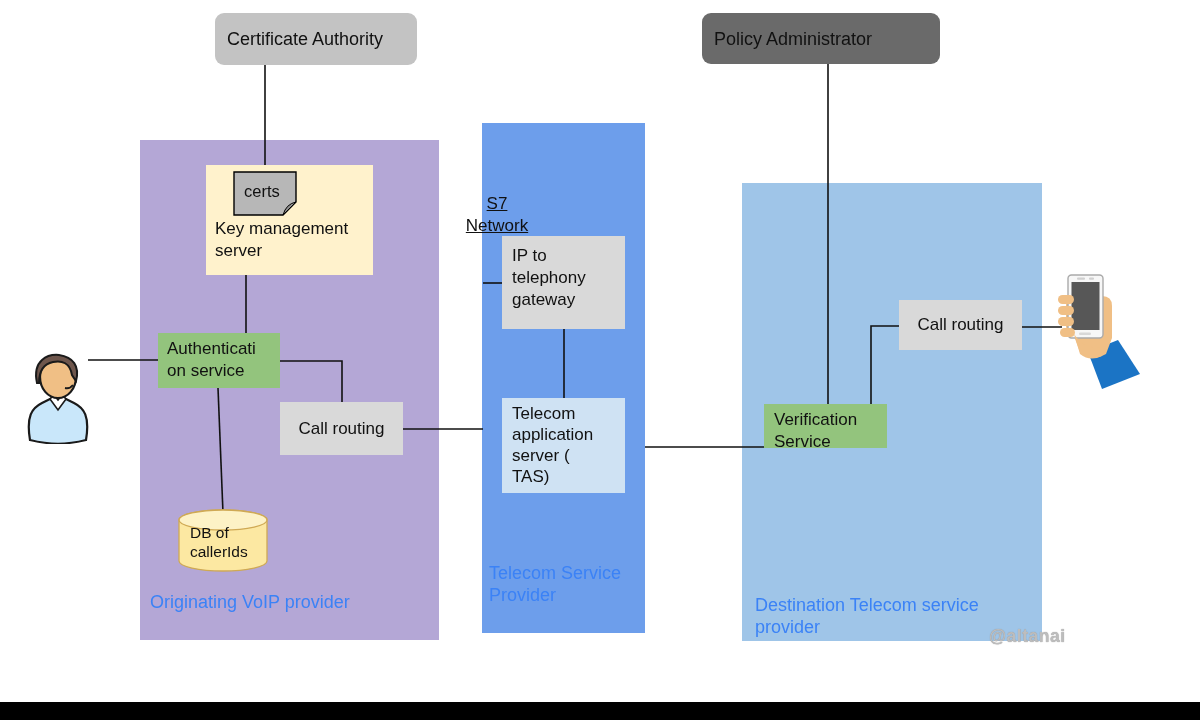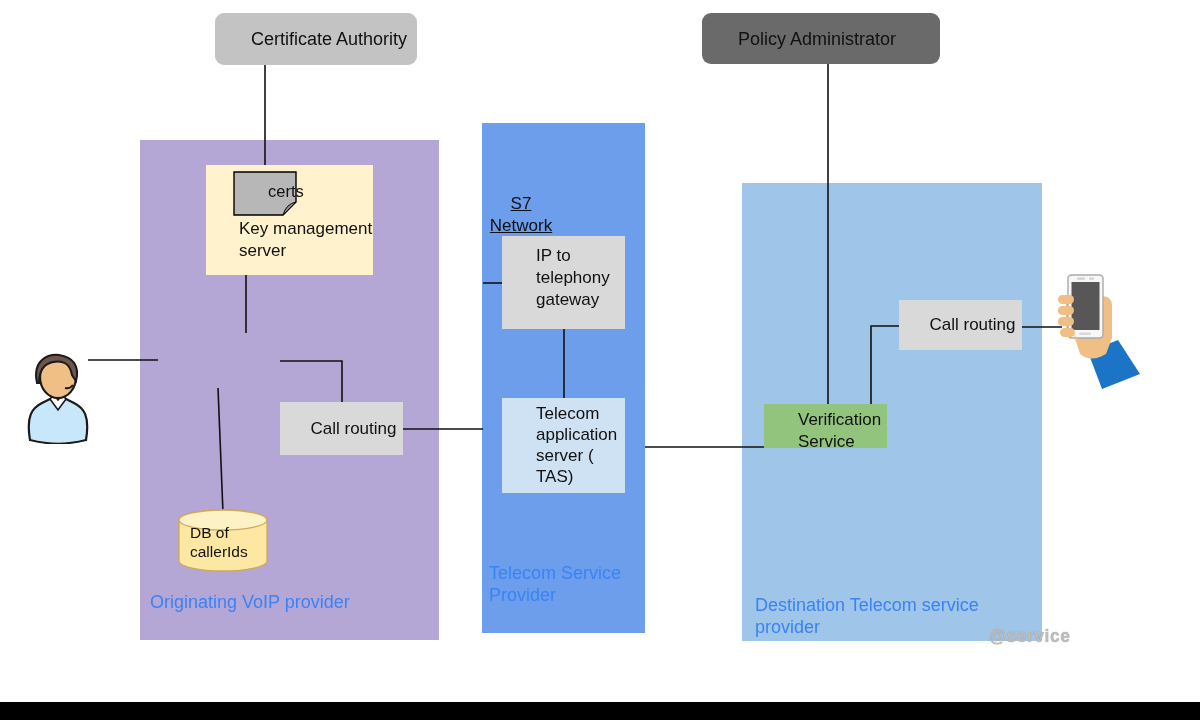--- a/index.html
+++ b/index.html
@@ -1,19 +1,19 @@
 <!DOCTYPE html>
 <html style="--purple: #b4a7d6; --telecom_blue: #6d9eeb; --destination_blue: #9fc5e8; --green: #93c47d; --cream: #fff2cc; --db_yellow: #fce8a2; --db_yellow_top: #fdf2c6; --db_border: #cfa954; --box_gray: #d9d9d9; --note_gray: #b7b7b7; --note_fold: #8f8f8f; --ca_gray: #c3c3c3; --pa_gray: #6a6a6a; --tas_blue: #cfe2f3; --line: #111111; --skin: #f0bf85; --hair_brown: #6e564c; --shirt_blue: #c9e7fa; --sleeve_blue: #1b74c5; --phone_screen: #575757; --watermark_gray: #bdbdbd;"><head>
 <meta charset="utf-8">
 <style>
   html,body{margin:0;padding:0;background:#fff;}
   .canvas{position:relative;width:1200px;height:720px;background:#fff;overflow:hidden;
           font-family:"Liberation Sans",sans-serif;color:#111;}
   .abs{position:absolute;}
-  .label{font-size:17px;line-height:22px;white-space:pre-line;color:#111;margin-left:24px;}
+  .label{font-size:17px;line-height:22px;white-space:pre-line;color:#111;}
   .region-title{font-size:18px;line-height:22px;white-space:pre-line;color:#3b82f6;}
   .node{display:flex;align-items:center;justify-content:center;text-align:center;}
   
   .pill{border-radius:9px;display:flex;align-items:center;}
   .pill .label{padding-left:12px;font-size:18px;}
   .ca{left:215px;top:13px;width:202px;height:52px;background:var(--ca_gray);}
   .pa{left:702px;top:13px;width:238px;height:51px;background:var(--pa_gray);}
   
   .region-orig{left:140px;top:140px;width:299px;height:500px;background:var(--purple);}
   .region-telecom{left:482px;top:123px;width:163px;height:510px;background:var(--telecom_blue);}
@@ -82,20 +82,24 @@
   <div class="abs km-box"></div>
   <div class="abs label km-text">Key management
 server</div>
 
   <svg class="abs certs-note" viewBox="0 0 64 45">
     <path d="M1,1 H63 V31 L50,44 H1 Z" fill="#b7b7b7" stroke="#000" stroke-width="1.4"></path>
     <path d="M63,31 L50,44 Q53,33 63,31 Z" fill="#8f8f8f" stroke="#000" stroke-width="1"></path>
   </svg>
   <div class="abs label certs-text">certs</div>
 
+  <div class="abs auth-box">
+    <div class="label">Authenticati
+on service</div>
+  </div>
 
   <div class="abs node routing1">
     <span class="label">Call routing</span>
   </div>
 
   <svg class="abs cylinder" viewBox="0 0 90 64">
     <path d="M1,11 A44,10 0 0 1 89,11 V52 A44,10 0 0 1 1,52 Z" fill="#fce8a2" stroke="#cfa954" stroke-width="1.3"></path>
     <ellipse cx="45" cy="11" rx="44" ry="10" fill="#fdf2c6" stroke="#cfa954" stroke-width="1.3"></ellipse>
   </svg>
   <div class="abs db-text">DB of
@@ -150,16 +154,16 @@
     <rect x="25" y="9.6" width="8" height="2.2" rx="1" fill="#cfcfcf"></rect>
     <rect x="37" y="9.6" width="5" height="2.2" rx="1" fill="#cfcfcf"></rect>
     <rect x="27" y="64.5" width="12" height="2.6" rx="1.3" fill="#d8d8d8"></rect>
     <rect x="6" y="27" width="16" height="9" rx="4.5" fill="#f0bf85"></rect>
     <rect x="6" y="38" width="16" height="9" rx="4.5" fill="#f0bf85"></rect>
     <rect x="6" y="49" width="16" height="9" rx="4.5" fill="#f0bf85"></rect>
     <rect x="8" y="60" width="15" height="9" rx="4.5" fill="#f0bf85"></rect>
     <path d="M22,66 Q34,84 54,78 L50,88 Q38,94 28,86 Z" fill="#f0bf85"></path>
   </svg>
 
-  <div class="abs watermark">@service</div>
+  <div class="abs watermark">@altanai</div>
   <div class="abs bottom-bar"></div>
 
 </div>
 
 </body></html>

